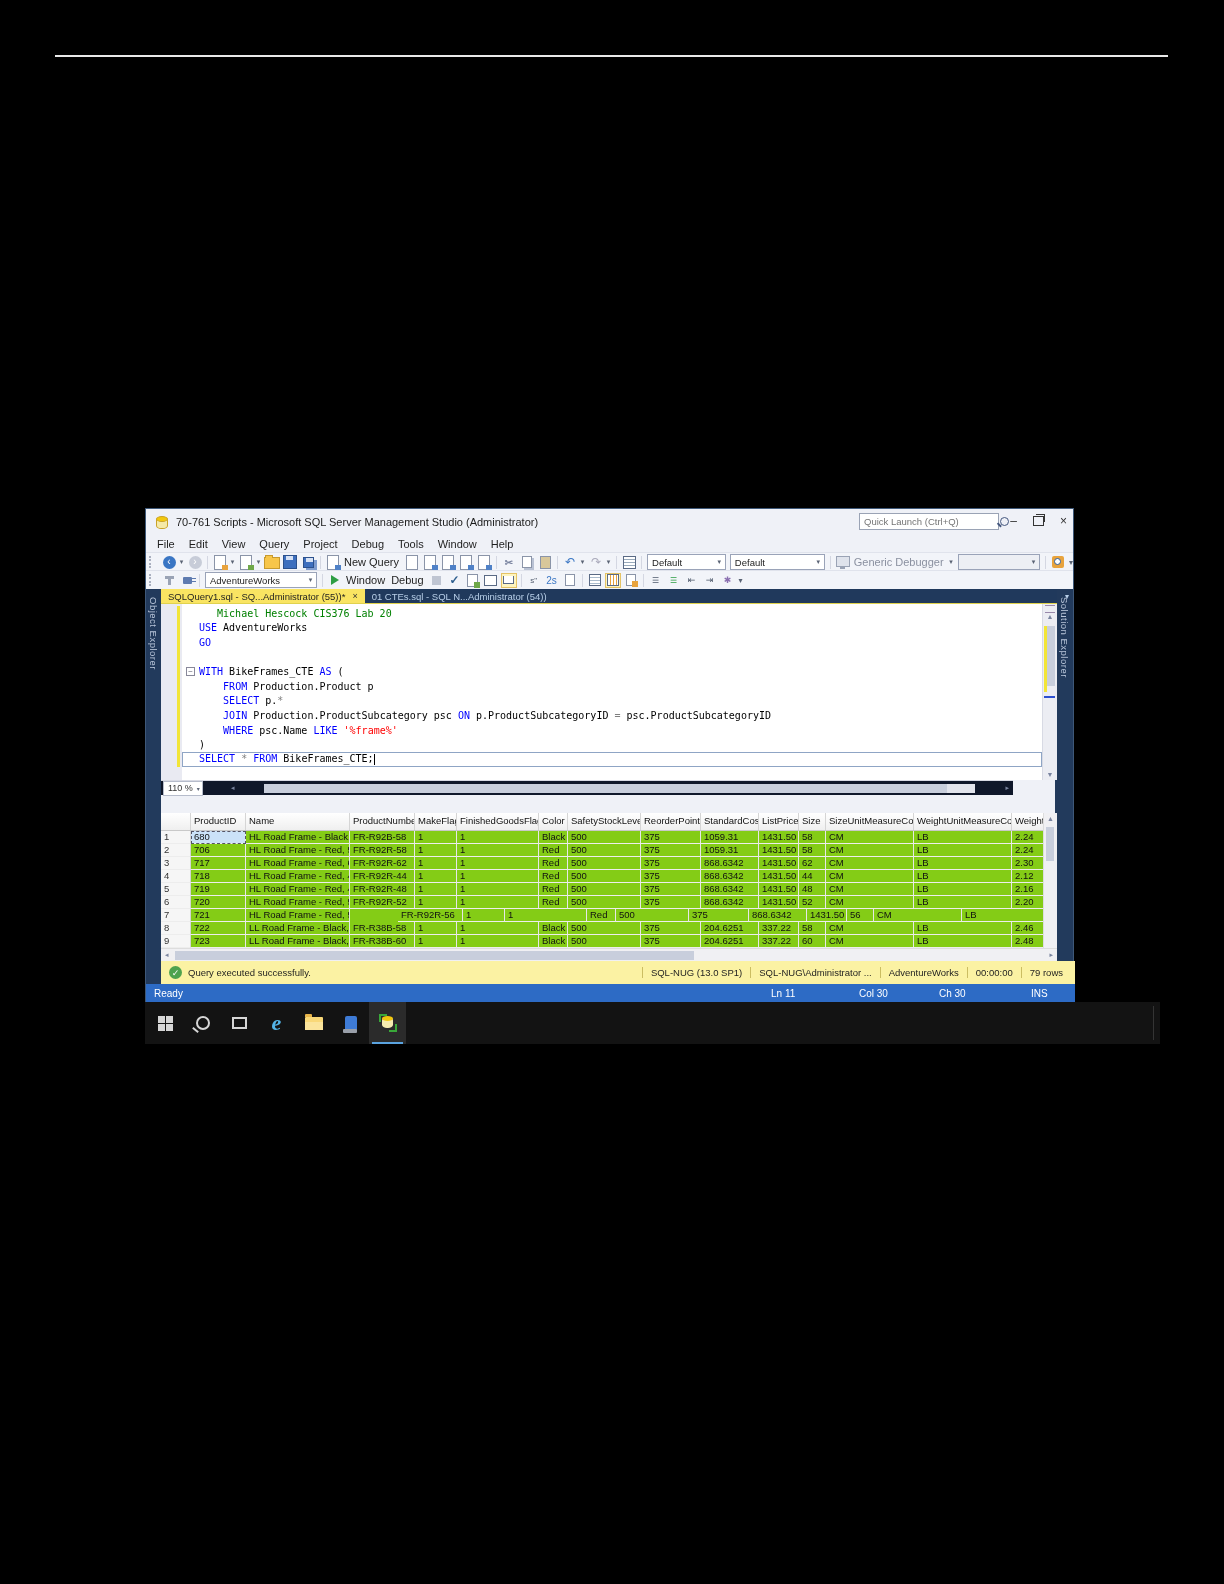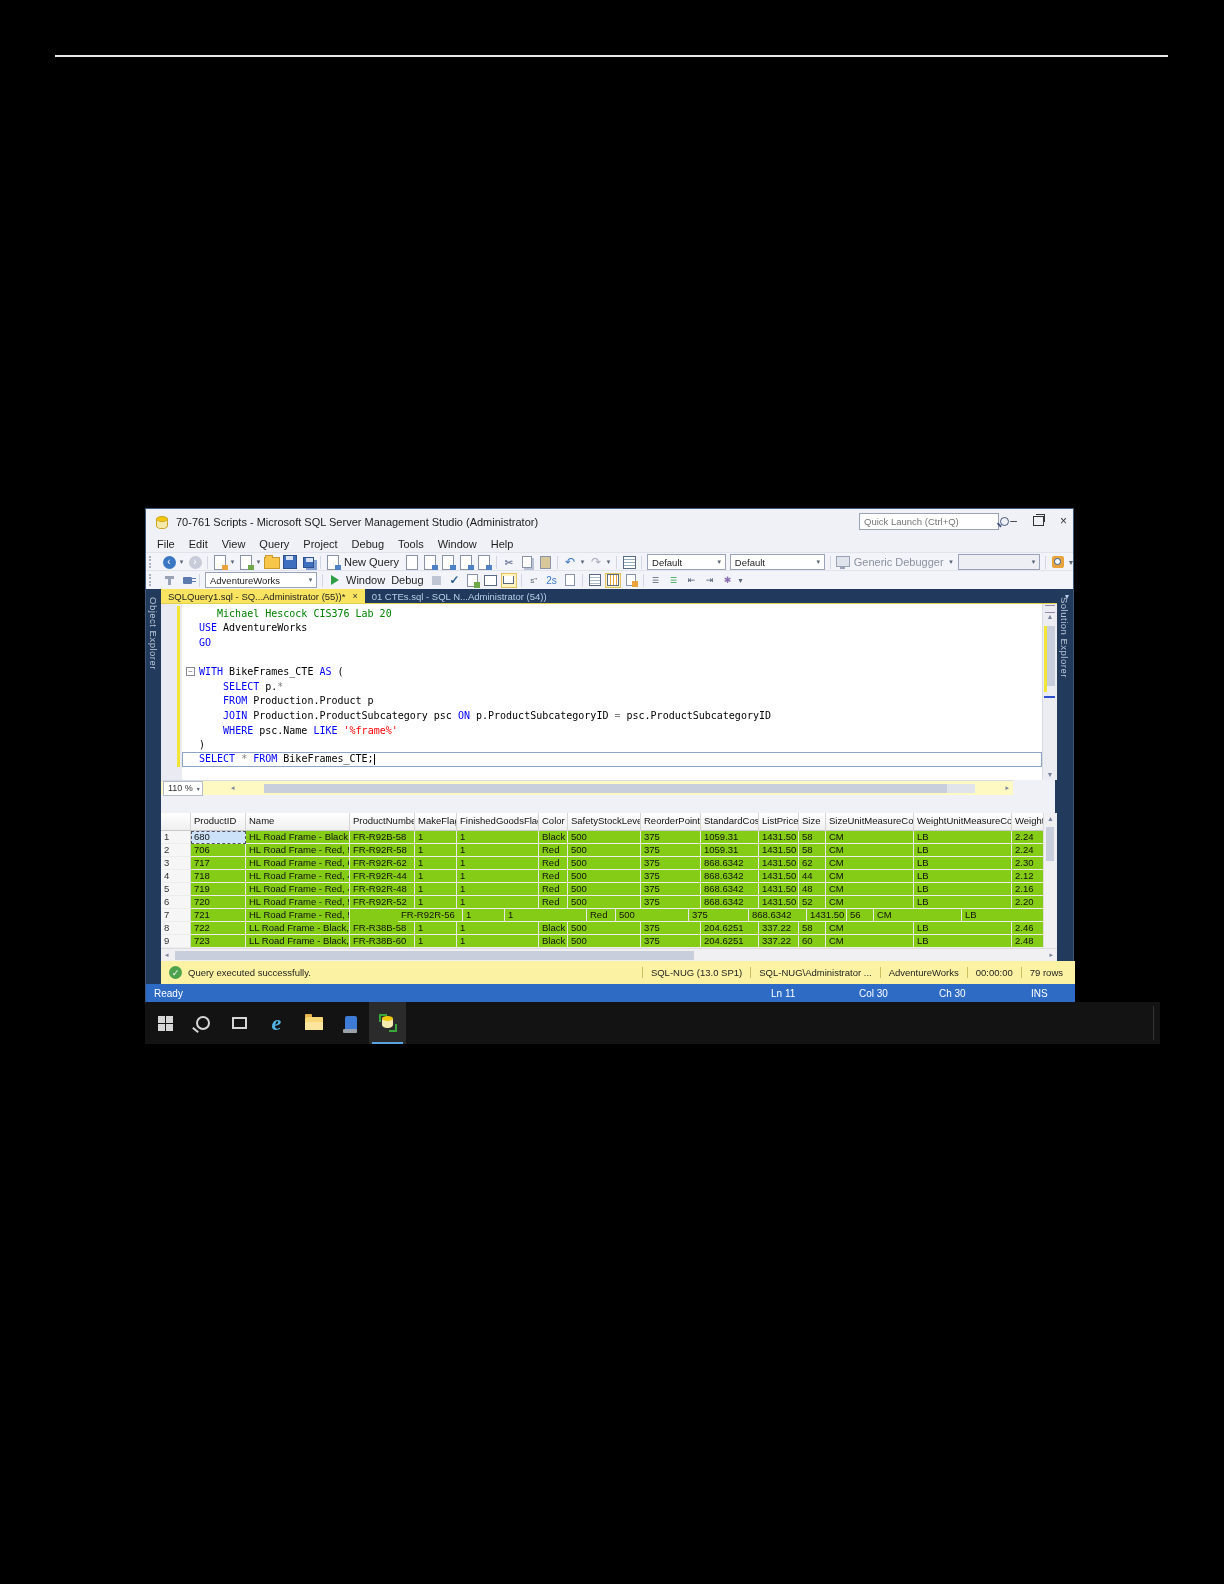--- a/index.html
+++ b/index.html
@@ -93,21 +93,21 @@
   .caret{display:inline-block;width:1px;height:11px;background:#000;vertical-align:middle;}
   .vscroll{position:absolute;right:0;top:0;width:15px;height:100%;background:#ECEDF3;border-left:1px solid #d8dae4;box-sizing:border-box;}
   .vs-split{position:absolute;left:2px;top:1px;width:10px;height:6px;border-top:1px solid #98a;border-bottom:1px solid #98a;}
   .vs-up{position:absolute;left:0;top:9px;width:100%;text-align:center;font-size:7px;color:#7a84a0;}
   .vs-marks{position:absolute;left:1px;top:22px;width:3px;height:66px;background:#F2E537;}
   .vs-blue{position:absolute;left:1px;top:92px;width:11px;height:2px;background:#2d4fd0;}
   .vs-thumb{position:absolute;left:4px;top:22px;width:8px;height:60px;background:#C8CEDC;}
   .vs-dn{position:absolute;left:0;bottom:2px;width:100%;text-align:center;font-size:7px;color:#7a84a0;}
 
   
-  .zoomrow{left:15px;top:271px;width:852px;height:15px;background:#fef9c3;display:flex;align-items:center;border-top:1px solid #d8dae4;box-sizing:border-box;gap:24px;}
+  .zoomrow{left:15px;top:271px;width:852px;height:15px;background:#0f172a;display:flex;align-items:center;border-top:1px solid #d8dae4;box-sizing:border-box;gap:24px;}
   .zoombox{display:flex;align-items:center;height:13px;border:1px solid #b6bccb;background:#fff;margin-left:2px;font-size:9px;color:#333;padding:0 2px 0 4px;}
   .zoombox .ca{font-size:6px;color:#5a6374;margin-left:4px;}
   .hsa{font-size:7px;color:#7a84a0;padding:0 4px;}
   .hstrack{flex:1;height:9px;background:#E2E4EC;position:relative;margin:0 2px;}
   .hsthumb{position:absolute;left:0;top:0;height:100%;width:96%;background:#C8CEDC;}
 
   
   .restabs{left:15px;top:286px;width:896px;height:18px;background:#EDEFF5;display:flex;align-items:flex-end;padding-left:2px;box-sizing:border-box;}
   .rtab{display:flex;align-items:center;height:16px;padding:0 8px;font-size:9.5px;color:#222;border:1px solid #B9BECC;border-bottom:0;background:#DDE1EA;margin-right:2px;}
   .rtab.active{background:#fff;}
@@ -372,22 +372,22 @@
 
     <div class="abs editor">
       <div class="selmargin"></div>
       <div class="chgbar"></div>
       <div class="code-lines">
           <div class="code-line"><span class="gut"></span><span class="txt"><span class="tk-cm">   Michael Hescock CIS376 Lab 20</span></span></div>
           <div class="code-line"><span class="gut"></span><span class="txt"><span class="tk-kw">USE</span><span class="tk-pl"> AdventureWorks</span></span></div>
           <div class="code-line"><span class="gut"></span><span class="txt"><span class="tk-kw">GO</span></span></div>
           <div class="code-line"><span class="gut"></span><span class="txt"></span></div>
           <div class="code-line"><span class="gut collapse">−</span><span class="txt"><span class="tk-kw">WITH</span><span class="tk-pl"> BikeFrames_CTE </span><span class="tk-kw">AS</span><span class="tk-pl"> (</span></span></div>
+          <div class="code-line"><span class="gut"></span><span class="txt"><span class="tk-pl">    </span><span class="tk-kw">FROM</span><span class="tk-pl"> Production.Product p</span></span></div>
           <div class="code-line"><span class="gut"></span><span class="txt"><span class="tk-pl">    </span><span class="tk-kw">SELECT</span><span class="tk-pl"> p.</span><span class="tk-op">*</span></span></div>
-          <div class="code-line"><span class="gut"></span><span class="txt"><span class="tk-pl">    </span><span class="tk-kw">FROM</span><span class="tk-pl"> Production.Product p</span></span></div>
           <div class="code-line"><span class="gut"></span><span class="txt"><span class="tk-pl">    </span><span class="tk-kw">JOIN</span><span class="tk-pl"> Production.ProductSubcategory psc </span><span class="tk-kw">ON</span><span class="tk-pl"> p.ProductSubcategoryID </span><span class="tk-op">=</span><span class="tk-pl"> psc.ProductSubcategoryID</span></span></div>
           <div class="code-line"><span class="gut"></span><span class="txt"><span class="tk-pl">    </span><span class="tk-kw">WHERE</span><span class="tk-pl"> psc.Name </span><span class="tk-kw">LIKE</span><span class="tk-pl"> </span><span class="tk-str">'%frame%'</span></span></div>
           <div class="code-line"><span class="gut"></span><span class="txt"><span class="tk-pl">)</span></span></div>
           <div class="code-line boxed"><span class="gut"></span><span class="txt"><span class="tk-kw">SELECT</span><span class="tk-pl"> </span><span class="tk-op">*</span><span class="tk-pl"> </span><span class="tk-kw">FROM</span><span class="tk-pl"> BikeFrames_CTE;</span><span class="caret"></span></span></div>
         </div>
       <div class="vscroll">
         <div class="vs-split"></div>
         <div class="vs-up">▲</div>
         <div class="vs-marks"></div>
         <div class="vs-thumb"></div>

